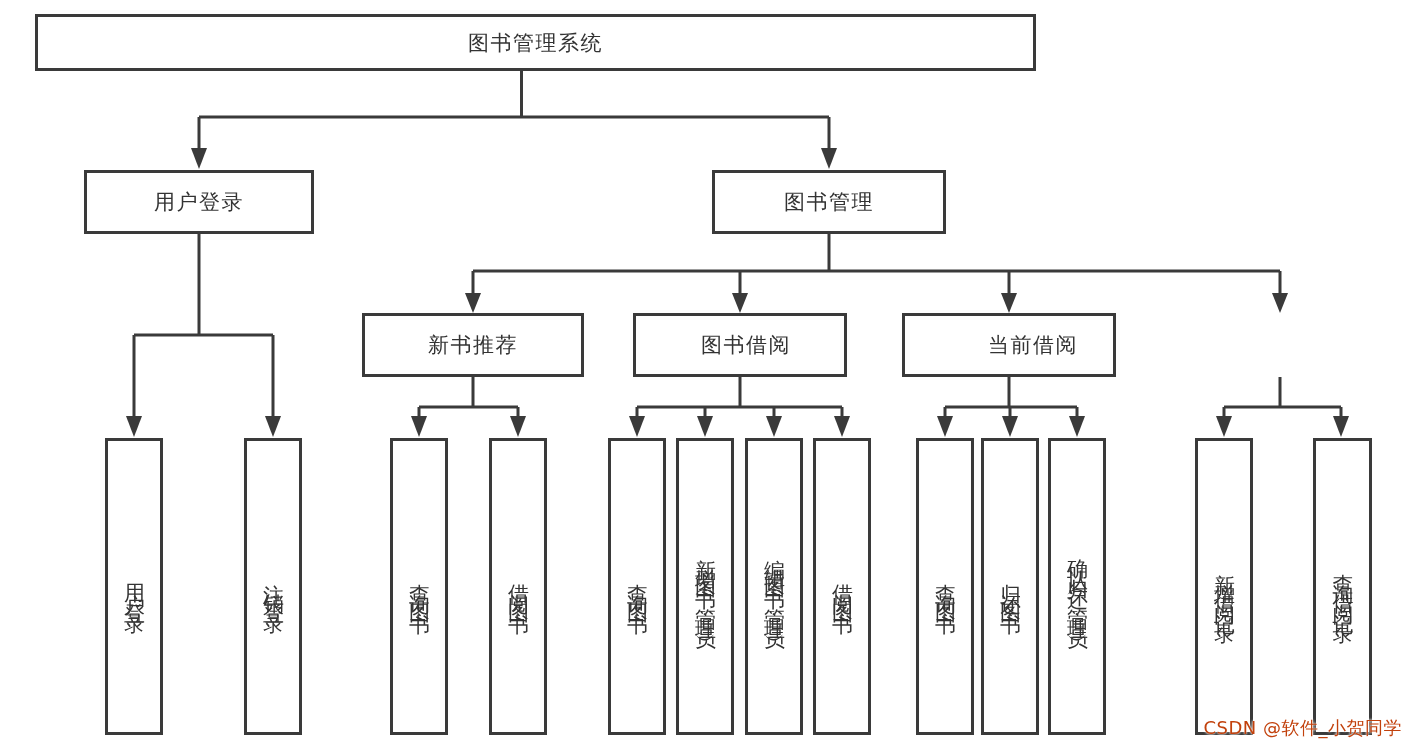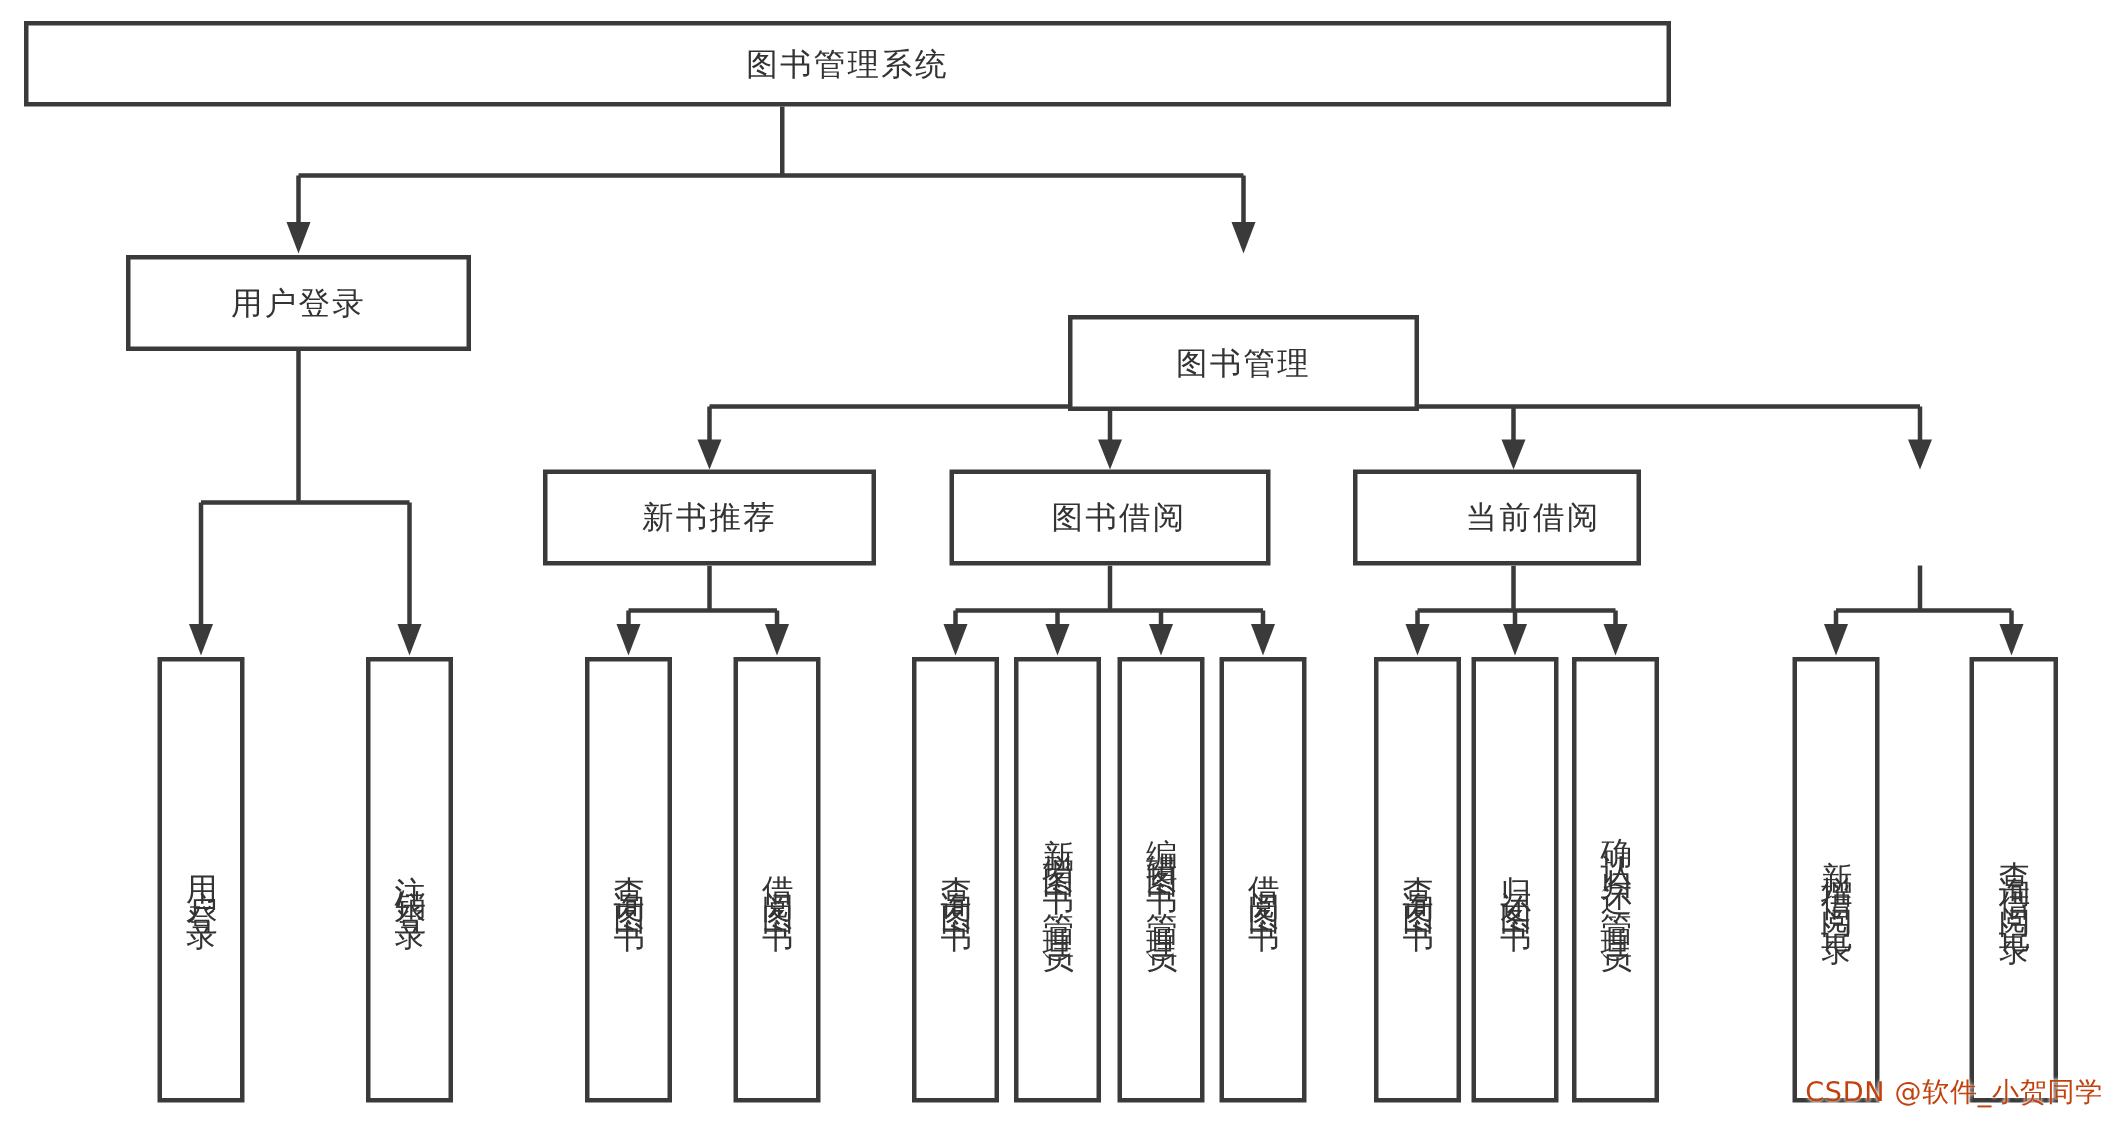--- a/index.html
+++ b/index.html
@@ -116,38 +116,38 @@
       <polygon points="1069,416 1085,416 1077,437"></polygon>
     </g>
 
     <g>
       <path d="M1280,377 V407 M1224,407 H1341 M1224,407 V418 M1341,407 V418"></path>
       <polygon points="1216,416 1232,416 1224,437"></polygon>
       <polygon points="1333,416 1349,416 1341,437"></polygon>
     </g>
   </svg>
 
-  <div class="node" style="left:16px; top:14px; width:1098px; height:57px;">
+  <div class="node" style="left:35px; top:14px; width:1001px; height:57px;">
     <span>图书管理系统</span>
   </div>
 
   <div class="node" style="left:84px; top:170px; width:230px; height:64px;">
     <span>用户登录</span>
   </div>
-  <div class="node" style="left:712px; top:170px; width:234px; height:64px;margin-top:40px;">
+  <div class="node" style="left:712px; top:170px; width:234px; height:64px;">
     <span>图书管理</span>
   </div>
 
   <div class="node" style="left:362px; top:313px; width:222px; height:64px;">
     <span>新书推荐</span>
   </div>
   <div class="node" style="left:633px; top:313px; width:214px; height:64px;padding-left:12px;">
     <span>图书借阅</span>
   </div>
-  <div class="node" style="left:902px; top:313px; width:192px; height:64px;padding-left:48px;">
+  <div class="node" style="left:902px; top:313px; width:214px; height:64px;padding-left:48px;">
     <span>当前借阅</span>
   </div>
 
   <div class="node leaf" style="left:105px; top:438px; width:58px; height:297px;">
     <span class="vtext">用户登录</span>
   </div>
   <div class="node leaf" style="left:244px; top:438px; width:58px; height:297px;">
     <span class="vtext">注销登录</span>
   </div>
 

